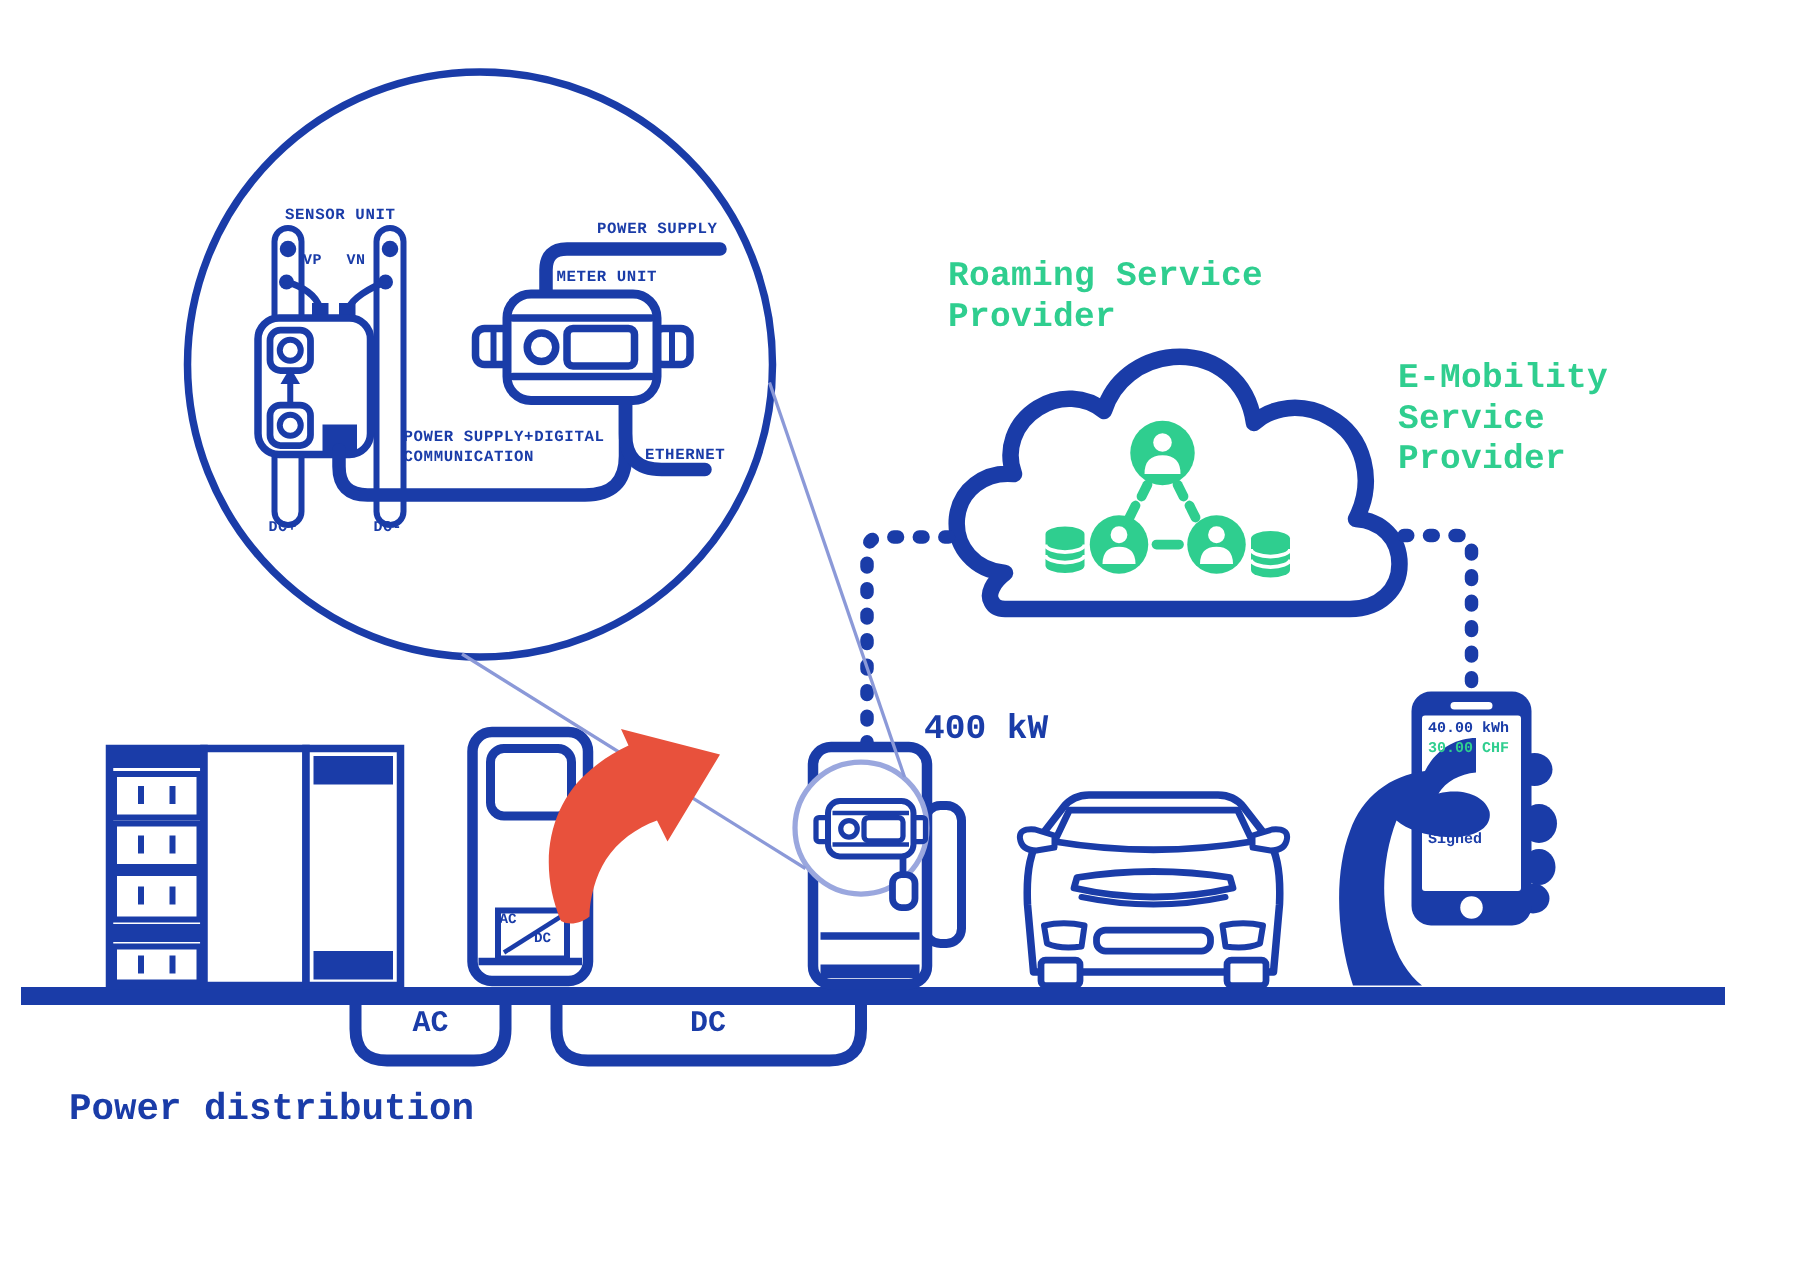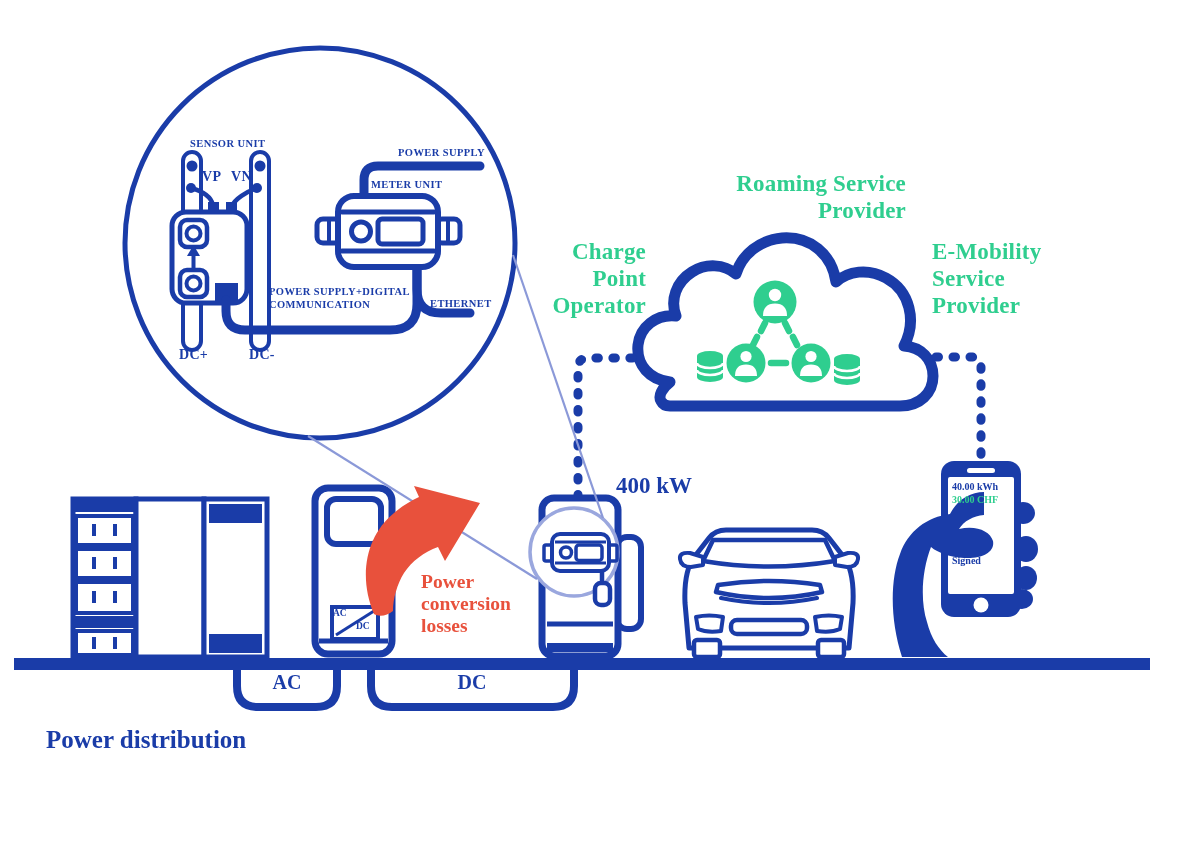--- a/index.html
+++ b/index.html
@@ -1,21 +1,21 @@
 <!DOCTYPE html>
 <html><head>
 <meta charset="utf-8">
 <style>
   html,body{margin:0;padding:0;background:#fff;}
   #stage{position:relative;width:1200px;height:848px;background:#fff;overflow:hidden;
-         font-family:Liberation Serif, serif;}
+         font-family:Liberation Mono, monospace;}
   #art{position:absolute;left:0;top:0;}
   .lbl{position:absolute;font-weight:700;color:#1A3CA8;white-space:pre-line;line-height:1.15;}
   .tiny{font-size:10.5px;letter-spacing:.4px;line-height:1.2;}
-  .mini{font-size:14px;letter-spacing:.3px;}
+  .mini{font-size:10px;letter-spacing:.3px;}
   .green{color:#2FCE8F;}
   .red{color:#E8513C;}
   .heading{font-size:23px;line-height:1.17;letter-spacing:.2px;}
   .caption{font-size:25px;line-height:1.16;}
   .tab{font-size:20px;}
   .phone-txt{font-size:10px;line-height:1.1;}
 </style>
 </head>
 <body>
 
@@ -222,33 +222,27 @@
   <div class="lbl mini" style="left:202px;top:169px;">VP</div>
   <div class="lbl mini" style="left:231px;top:169px;">VN</div>
   <div class="lbl mini" style="left:179px;top:347px;">DC+</div>
   <div class="lbl mini" style="left:249px;top:347px;">DC-</div>
   <div class="lbl tiny" style="left:398px;top:147px;">POWER SUPPLY</div>
   <div class="lbl tiny" style="left:371px;top:179px;">METER UNIT</div>
   <div class="lbl tiny" style="left:269px;top:286px;">POWER SUPPLY+DIGITAL
 COMMUNICATION</div>
   <div class="lbl tiny" style="left:430px;top:298px;">ETHERNET</div>
 
-  <div class="lbl heading green" style="left:656px;top:171px;width:250px;text-align:right;">Roaming Service
+  <div class="lbl heading green" style="left:632px;top:171px;width:250px;text-align:left;">Roaming Service
 Provider</div>
-  <div class="lbl heading green" style="left:520px;top:239px;width:126px;text-align:right;">Charge
-Point
-Operator</div>
   <div class="lbl heading green" style="left:932px;top:239px;">E-Mobility
 Service
 Provider</div>
 
   <div class="lbl" style="left:616px;top:473px;font-size:23px;">400 kW</div>
-  <div class="lbl red" style="left:421px;top:571px;font-size:19.5px;line-height:1.12;">Power
-conversion
-losses</div>
 
   <div class="lbl" style="left:333px;top:608px;font-size:9.5px;">AC</div>
   <div class="lbl" style="left:356px;top:621px;font-size:9.5px;">DC</div>
 
   <div class="lbl tab" style="left:262px;top:671px;width:50px;text-align:center;">AC</div>
   <div class="lbl tab" style="left:447px;top:671px;width:50px;text-align:center;">DC</div>
 
   <div class="lbl caption" style="left:46px;top:725px;">Power distribution</div>
 
   <div class="lbl phone-txt" style="left:952px;top:481px;">40.00 kWh</div>

